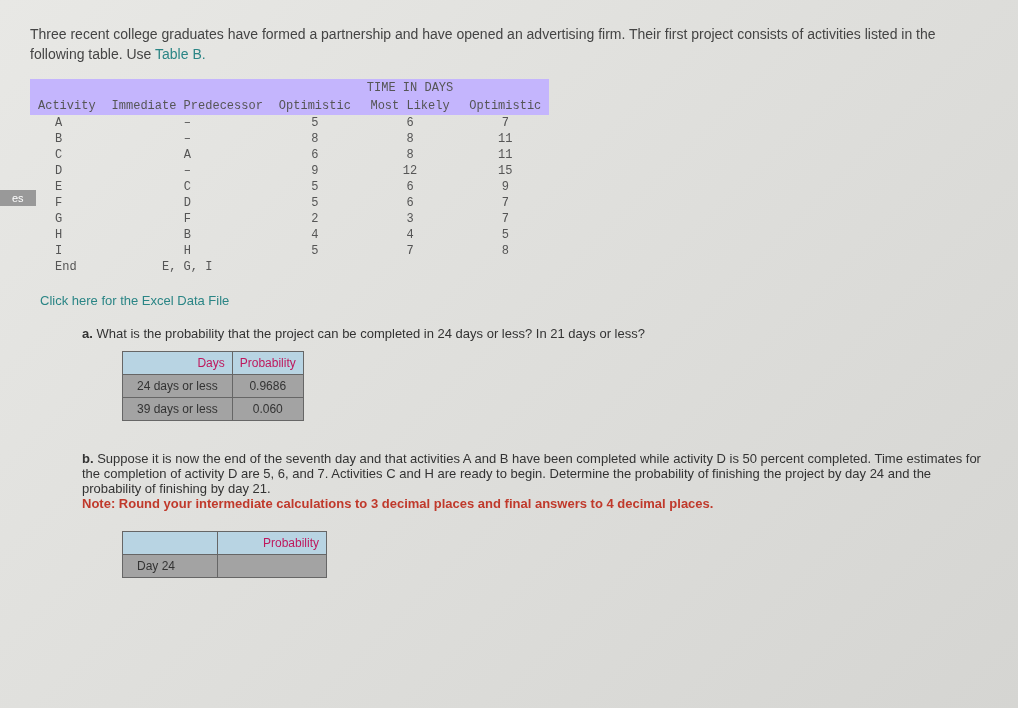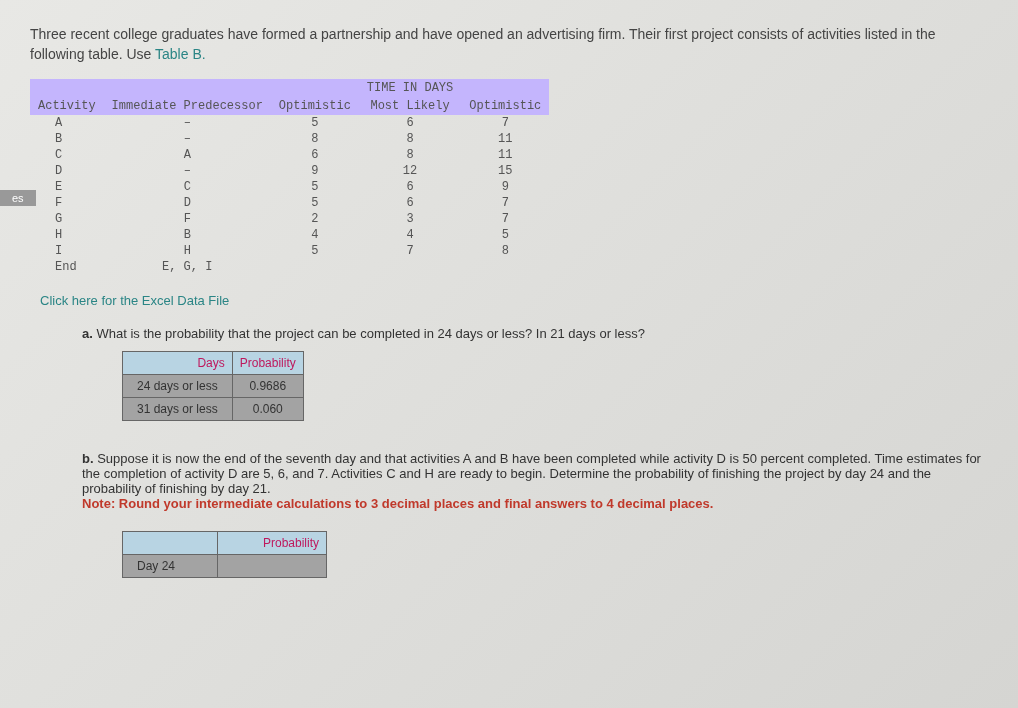--- a/index.html
+++ b/index.html
@@ -124,21 +124,21 @@
     <tbody>
         <tr>
       <th>Days</th>
       <th>Probability</th>
     </tr>
     <tr>
       <td>24 days or less</td>
       <td class="right">0.9686</td>
     </tr>
     <tr>
-      <td>31 days or less</td>
+      <td>39 days or less</td>
       <td class="right">0.060</td>
     </tr>
   </tbody>
     </table>
 </div>
 
 <div class="section">
   <div>
     <span class="section-label">b.</span><span> Suppose it is now the end of the seventh day and that activities A and B have been completed while activity D is 50 percent completed. Time estimates for the completion of activity D are 5, 6, and 7. Activities C and H are ready to begin. Determine the probability of finishing the project by day 24 and the probability of finishing by day 21.</span>
   </div>

